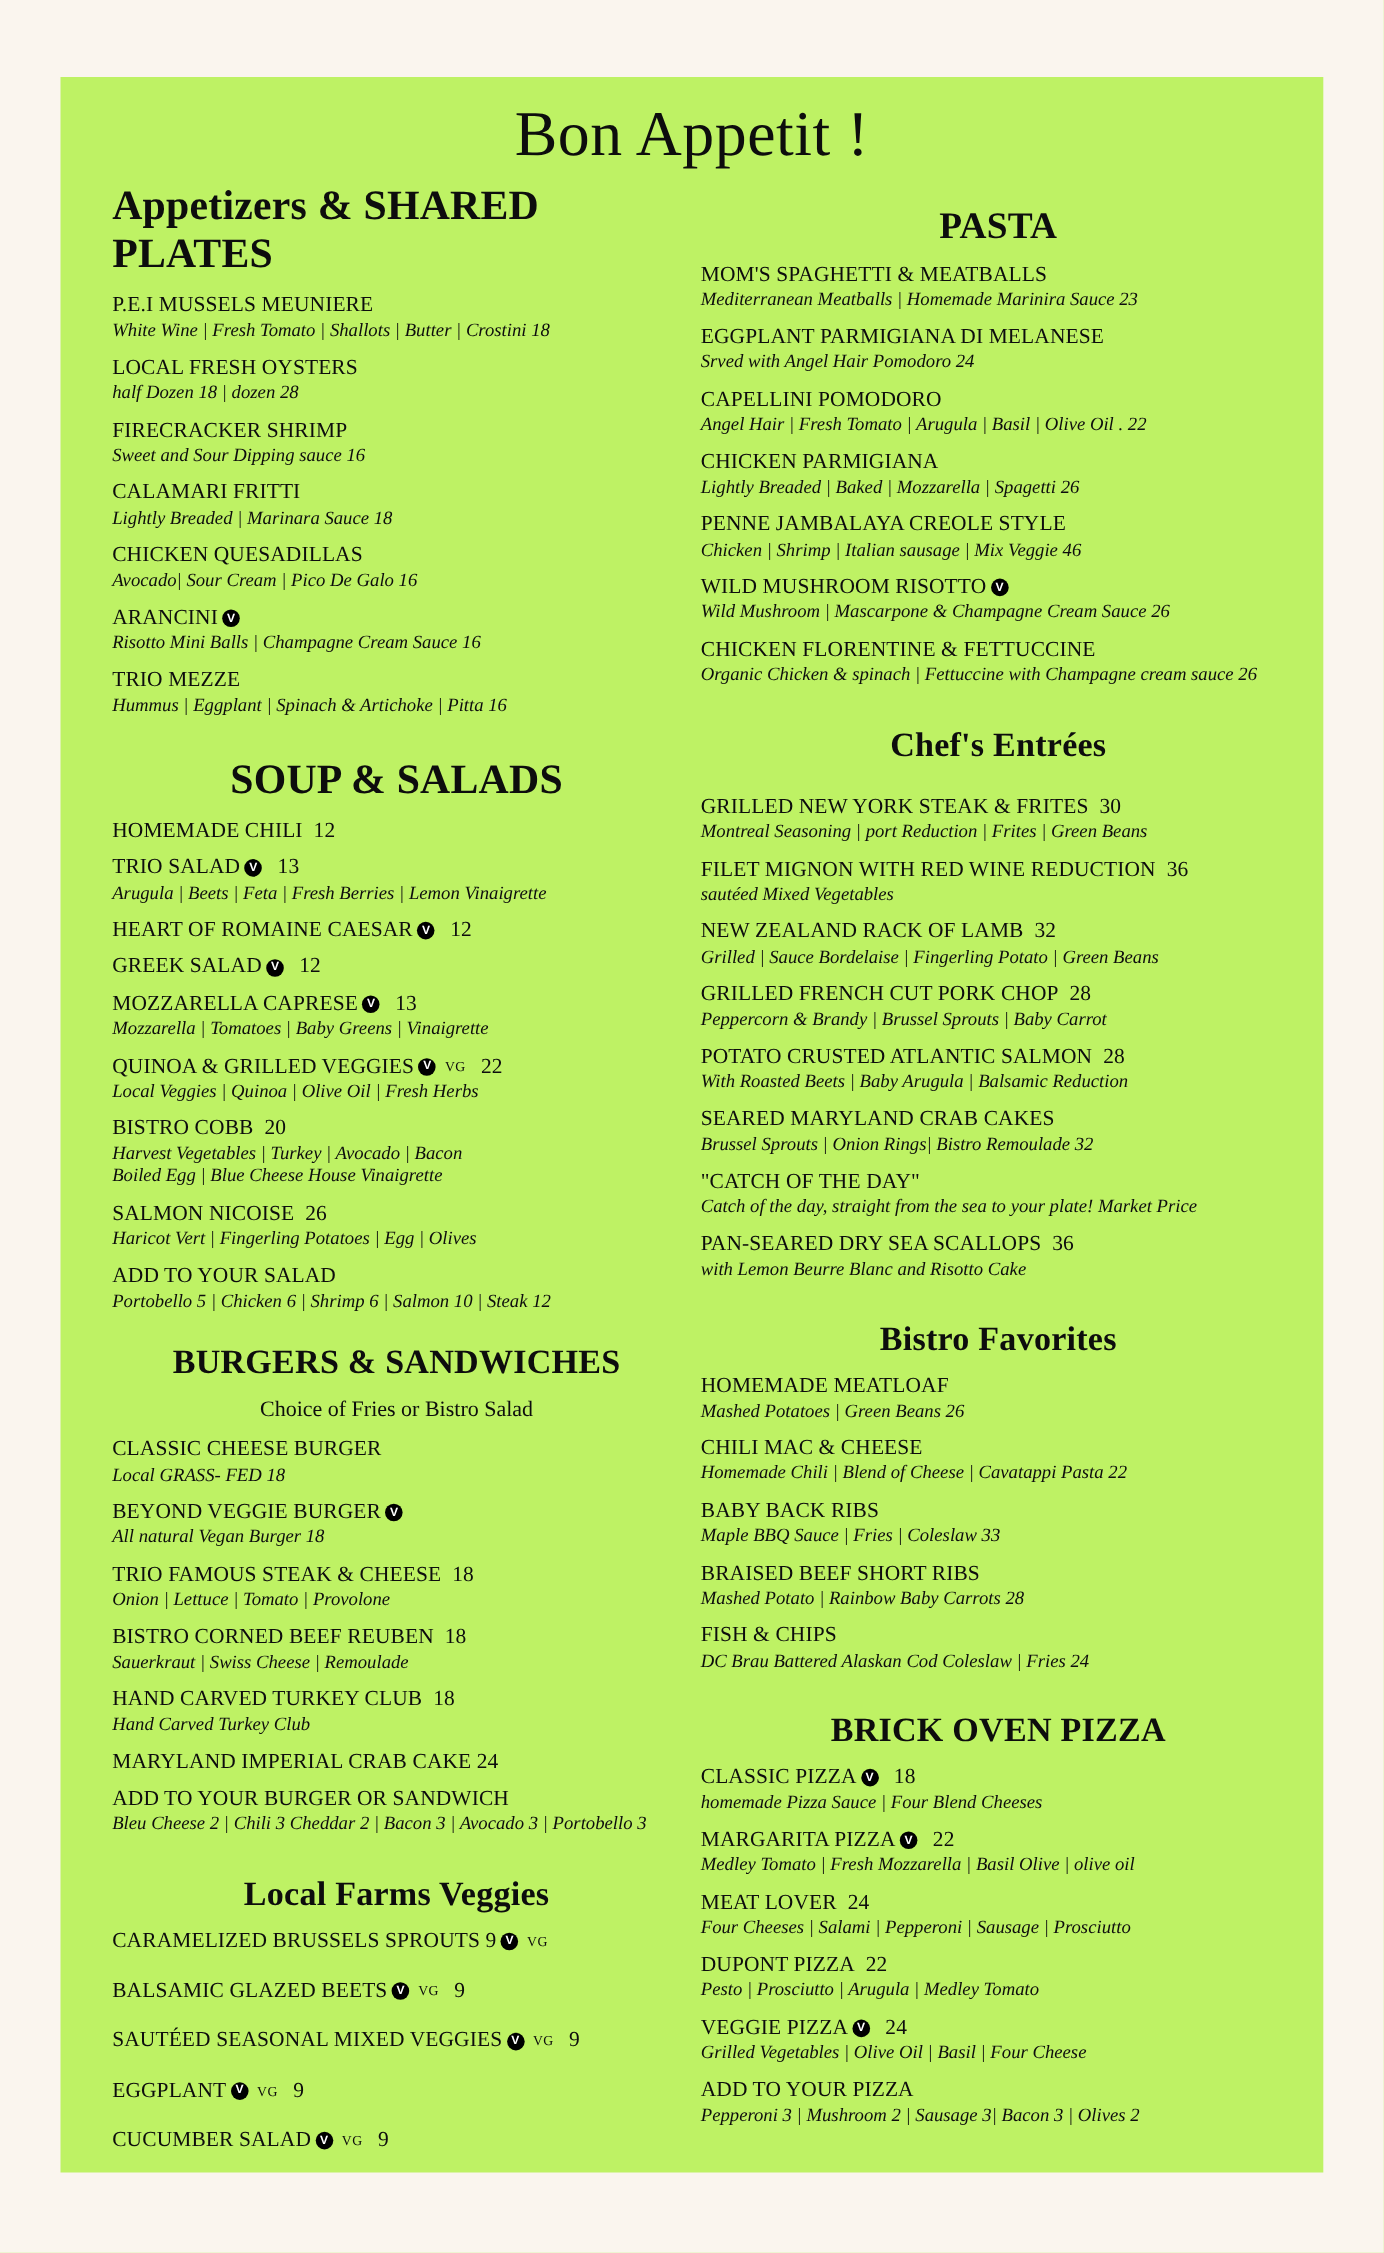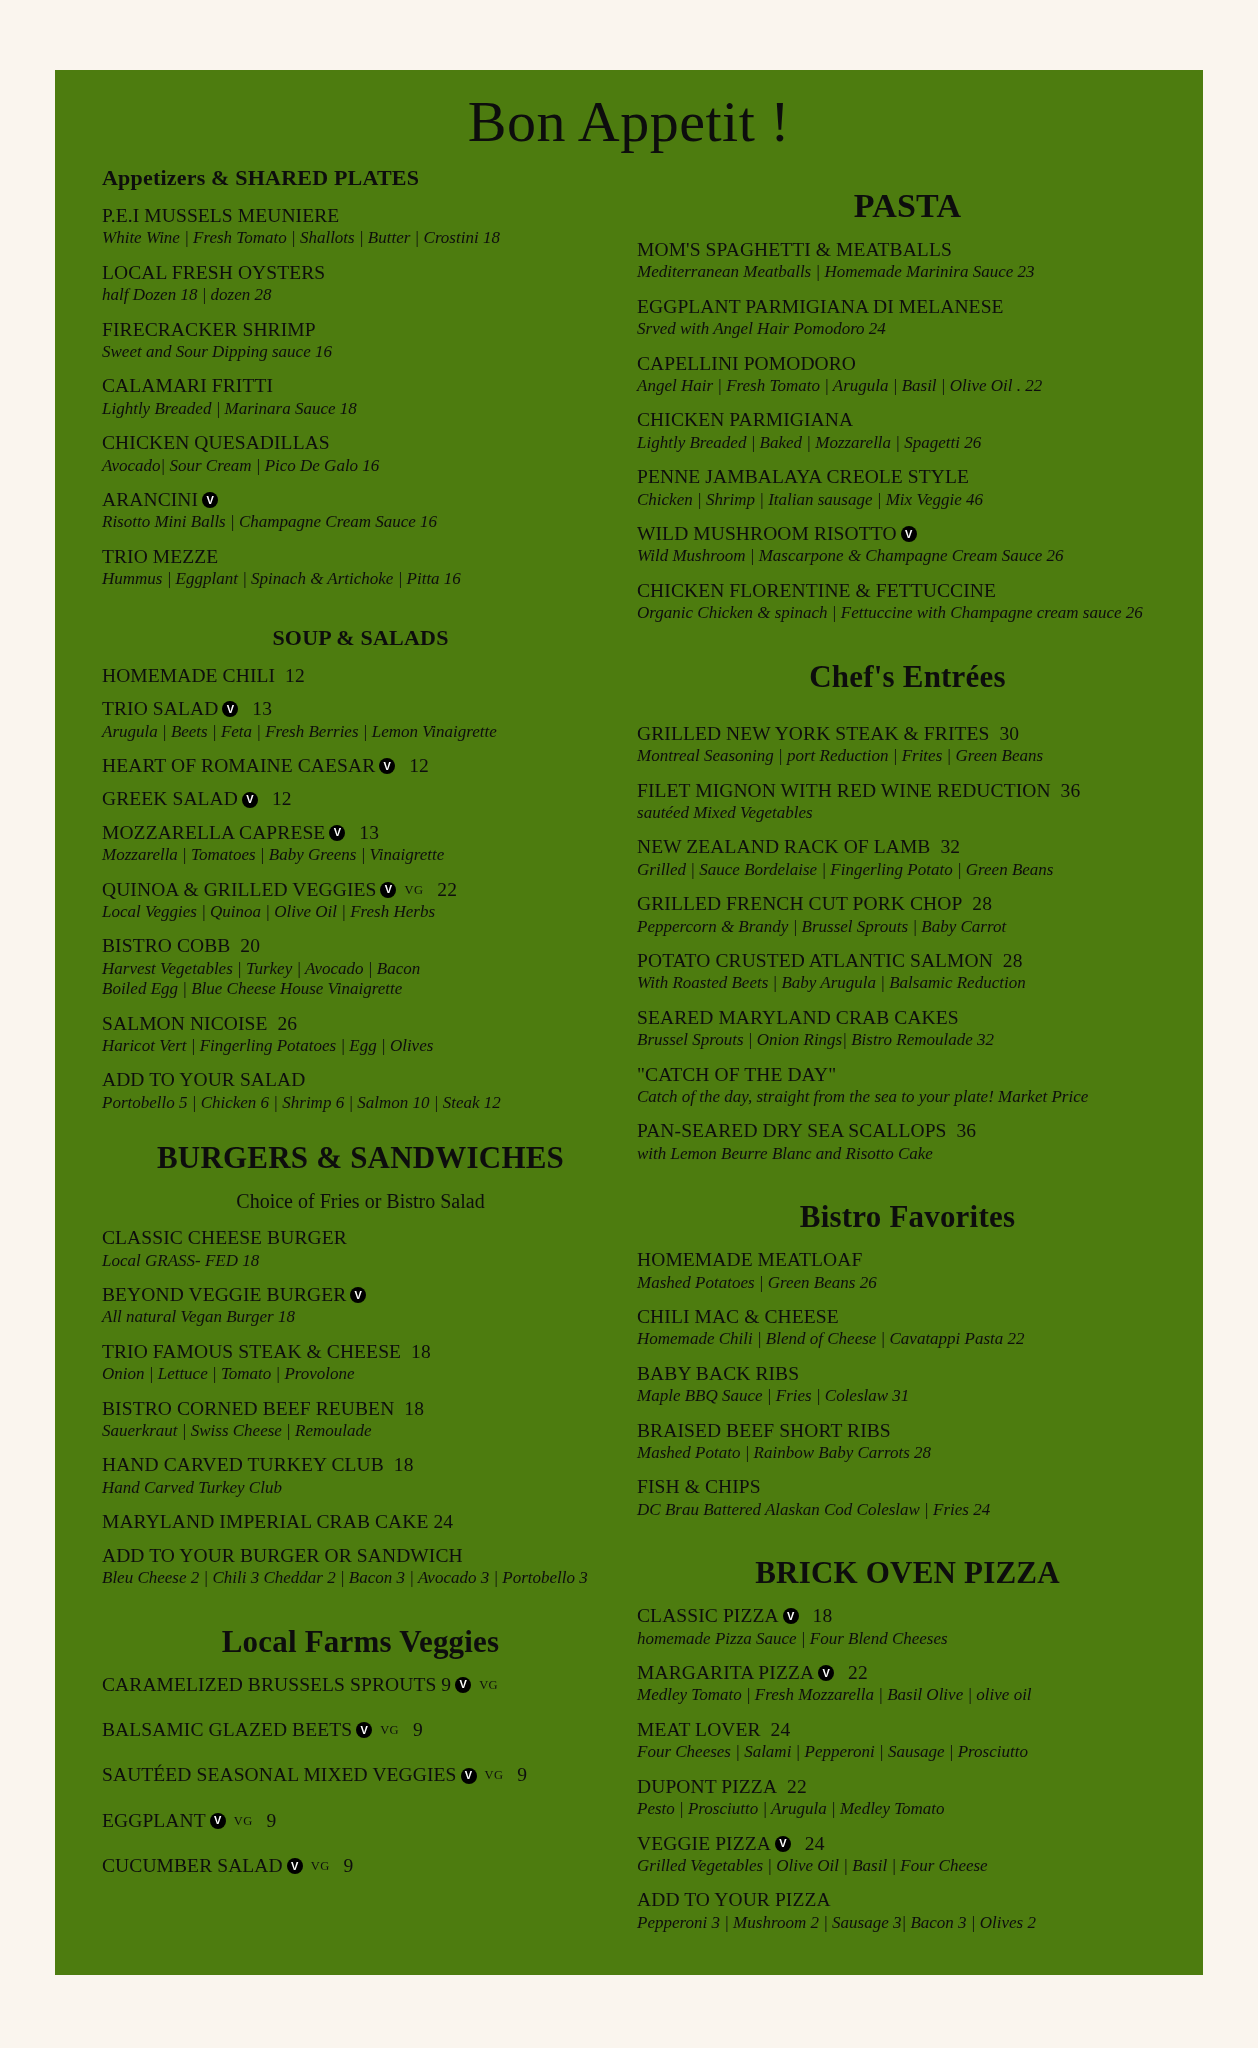--- a/index.html
+++ b/index.html
@@ -6,38 +6,38 @@
   html, body { width: 1258px; height: 2048px; }
   body {
     background: #faf5ee;
     font-family: "Liberation Serif", "DejaVu Serif", serif;
     color: #0d0d0d;
   }
   .page {
     position: absolute;
     left: 55px; top: 70px;
     width: 1148px; height: 1905px;
-    background: #4d7c0f;
+    background: #bef264;
   }
   .title {
     text-align: center;
     font-size: 58px;
     font-weight: 400;
     letter-spacing: 0.5px;
     padding-top: 18px;
     font-family: "Liberation Serif", "DejaVu Serif", serif;
   }
   .cols { display: flex; padding: 10px 25px 0 25px; }
   .col-left { width: 540px; padding-left: 22px; }
   .col-right { width: 560px; padding-left: 18px; }
 
   
   .h-sec {
     font-weight: bold;
-    font-size: 22px;
+    font-size: 38px;
     letter-spacing: 0.2px;
     margin: 0 0 14px 0;
   }
   .h-sec.center { text-align: center; }
   .h-sec.big { font-size: 31px; }
   .h-sec.pasta { font-size: 34px; text-align: center; }
 
   .spacer-sm { height: 14px; }
   .spacer-md { height: 22px; }
 
@@ -443,21 +443,21 @@
           <div class="item">
             <div class="item-name">
               <span class="nm">CHILI MAC &amp; CHEESE</span>
             </div>
             <div class="item-desc">Homemade Chili  |  Blend of Cheese  |  Cavatappi Pasta 22</div>
           </div>
           <div class="item">
             <div class="item-name">
               <span class="nm">BABY BACK RIBS</span>
             </div>
-            <div class="item-desc">Maple BBQ Sauce  |  Fries  |  Coleslaw  31</div>
+            <div class="item-desc">Maple BBQ Sauce  |  Fries  |  Coleslaw  33</div>
           </div>
           <div class="item">
             <div class="item-name">
               <span class="nm">BRAISED BEEF SHORT RIBS</span>
             </div>
             <div class="item-desc">Mashed Potato  |  Rainbow Baby Carrots  28</div>
           </div>
           <div class="item">
             <div class="item-name">
               <span class="nm">FISH &amp; CHIPS</span>

